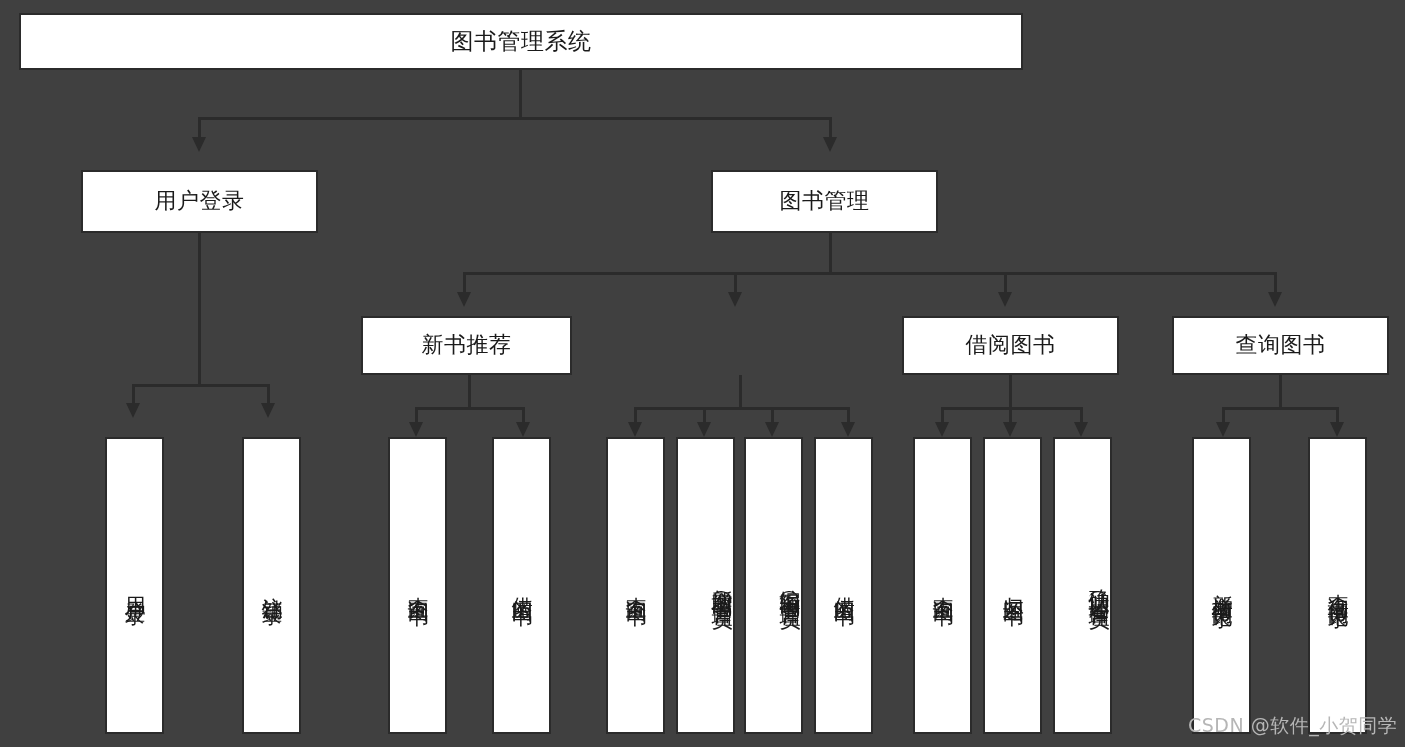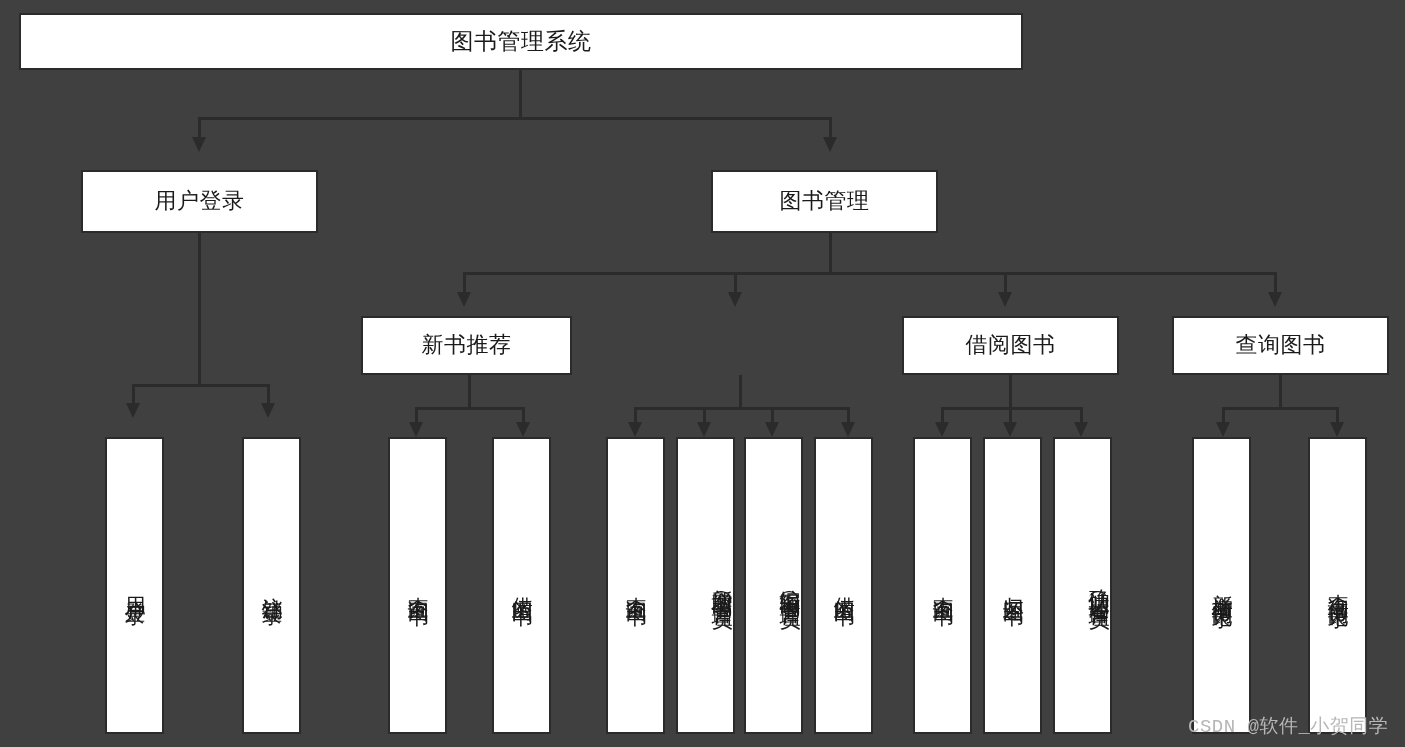--- a/index.html
+++ b/index.html
@@ -200,15 +200,15 @@
     <span>确认归还（管理员）</span>
   </div>
 
   <div class="node vert" style="left:1192px; top:437px; width:59px; height:297px;">
     <span>新增借阅记录</span>
   </div>
   <div class="node vert" style="left:1308px; top:437px; width:59px; height:297px;">
     <span>查询借阅记录</span>
   </div>
 
-  <div class="watermark" style="left:1188px; top:713px;font-family:Liberation Mono, monospace;">CSDN @软件_小贺同学</div>
+  <div class="watermark" style="left:1188px; top:713px;">CSDN @软件_小贺同学</div>
 
 </div>
 
 </body></html>

